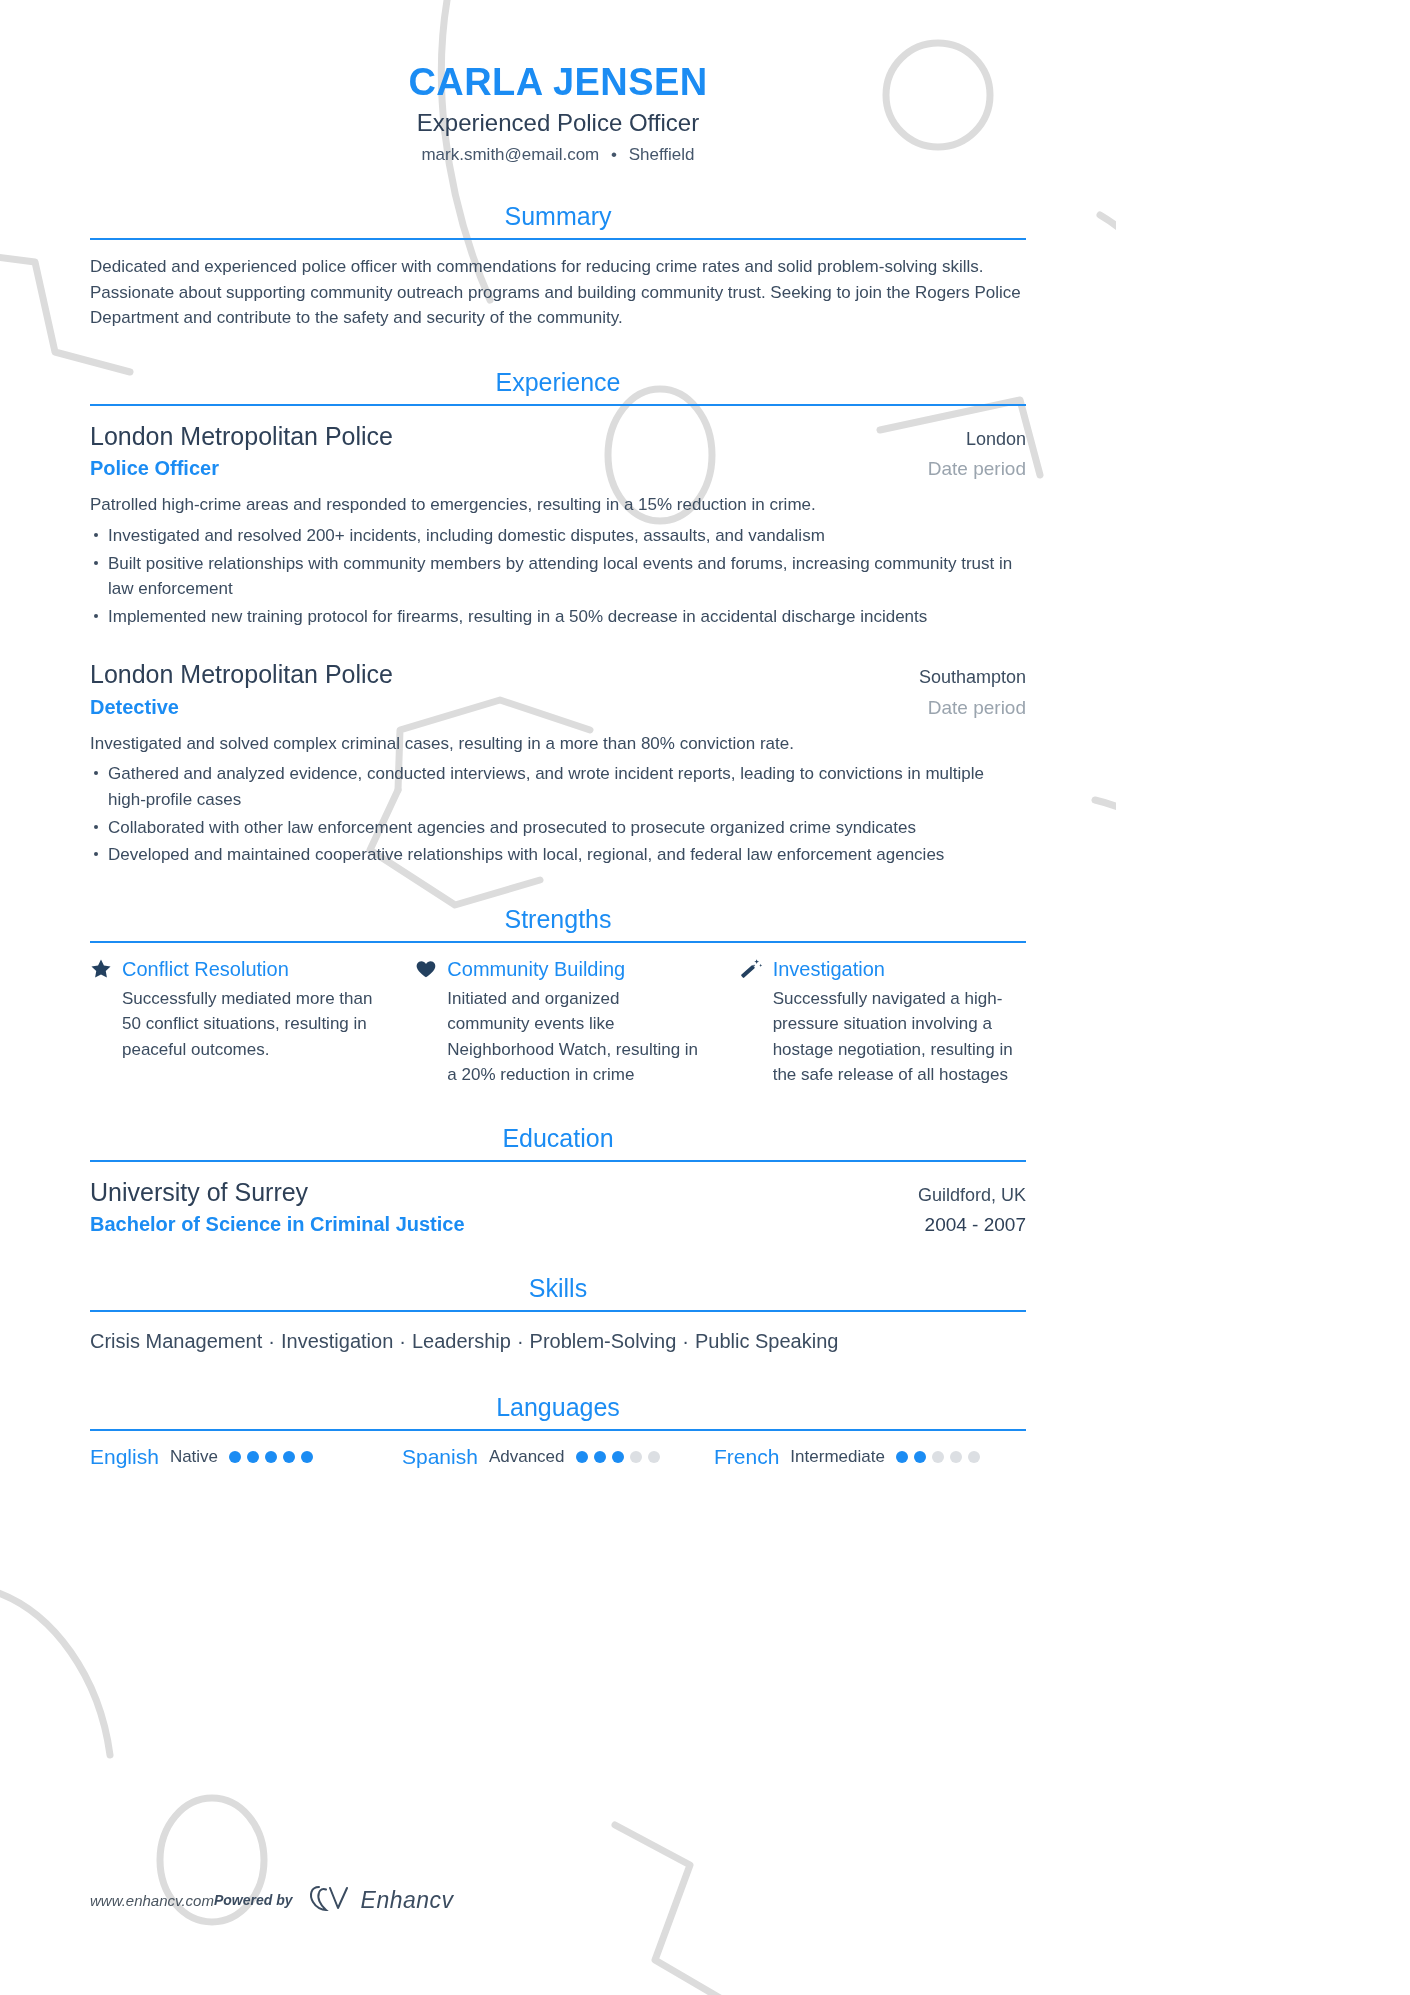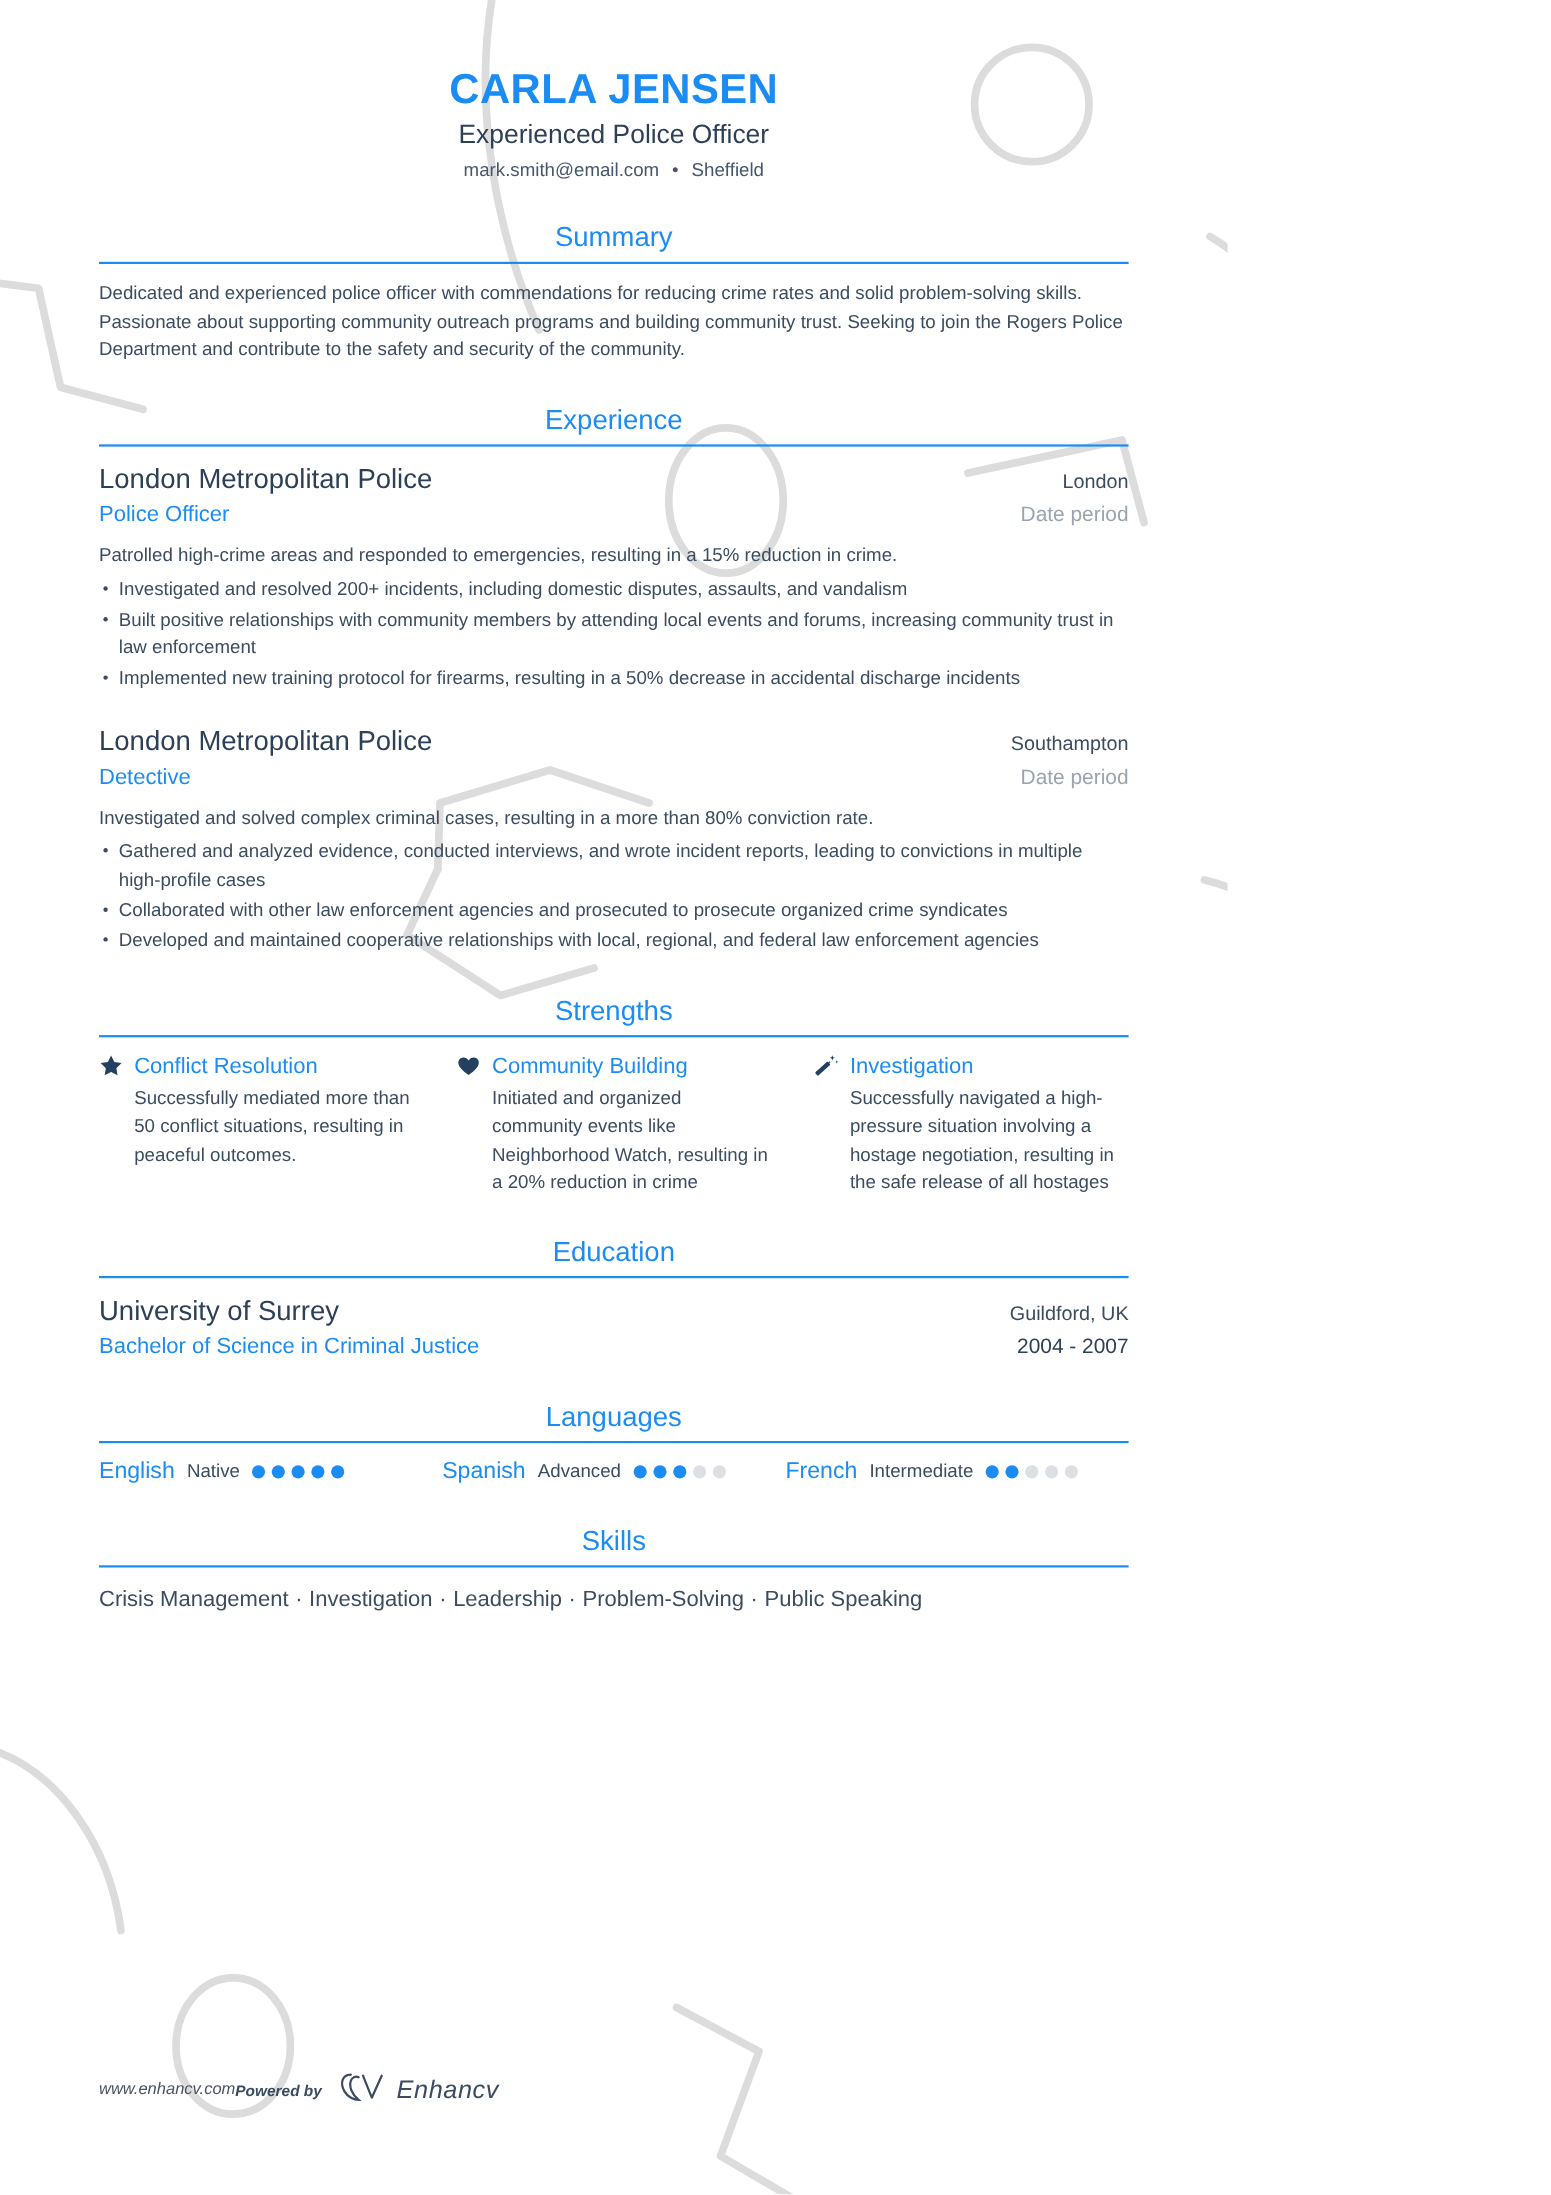--- a/index.html
+++ b/index.html
@@ -105,20 +105,21 @@
   .entry-sub {
     display: flex;
     justify-content: space-between;
     align-items: baseline;
     margin-top: 3px;
   }
   .entry-title {
     color: #1b8cf3;
     font-size: 20px;
     line-height: 1.3;
+    font-weight: bold;
   }
   .entry-date {
     color: #9aa4ae;
     font-size: 19px;
     white-space: nowrap;
     padding-left: 20px;
   }
   .entry-date.dark { color: #2e4057; }
   .entry-desc {
     color: #3b4c60;
@@ -415,20 +416,28 @@
           </div>
           <div class="entry-sub">
             <div class="entry-title">Bachelor of Science in Criminal Justice</div>
             <div class="entry-date dark">2004 - 2007</div>
           </div>
         </div>
       </div>
     </div>
 
     <div class="section">
+      <div class="sec-title">Skills</div>
+      <div class="sec-rule"></div>
+      <div class="sec-body">
+        <div class="skills-line"><span>Crisis Management</span><span class="sk-sep">·</span><span>Investigation</span><span class="sk-sep">·</span><span>Leadership</span><span class="sk-sep">·</span><span>Problem-Solving</span><span class="sk-sep">·</span><span>Public Speaking</span></div>
+      </div>
+    </div>
+
+    <div class="section">
       <div class="sec-title">Languages</div>
       <div class="sec-rule"></div>
       <div class="sec-body">
         <div class="lang-grid">
 
           <div class="lang">
             <span class="lang-name">English</span>
             <span class="lang-level">Native</span>
             <span class="dots">
                 <span class="dot on"></span>
@@ -457,28 +466,20 @@
             <span class="dots">
                 <span class="dot on"></span>
                 <span class="dot on"></span>
                 <span class="dot"></span>
                 <span class="dot"></span>
                 <span class="dot"></span>
               </span>
           </div>
 
         </div>
-      </div>
-    </div>
-
-    <div class="section">
-      <div class="sec-title">Skills</div>
-      <div class="sec-rule"></div>
-      <div class="sec-body">
-        <div class="skills-line"><span>Crisis Management</span><span class="sk-sep">·</span><span>Investigation</span><span class="sk-sep">·</span><span>Leadership</span><span class="sk-sep">·</span><span>Problem-Solving</span><span class="sk-sep">·</span><span>Public Speaking</span></div>
       </div>
     </div>
 
   </div>
 
   <div class="footer">
     <div class="footer-url">www.enhancv.com</div>
     <div class="footer-right">
       <span class="footer-powered">Powered by</span>
       <span class="footer-brand">

